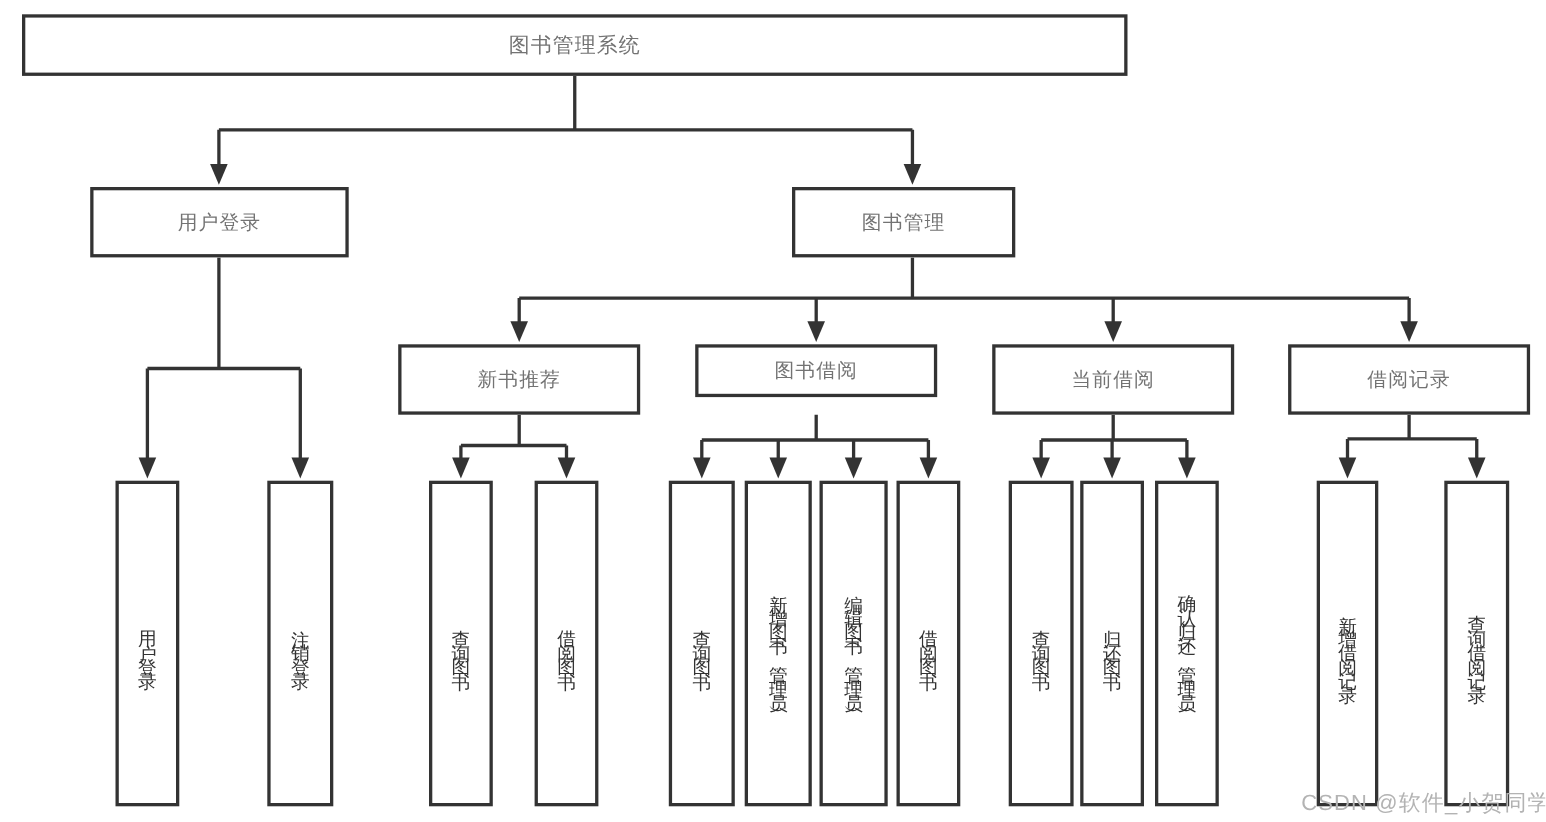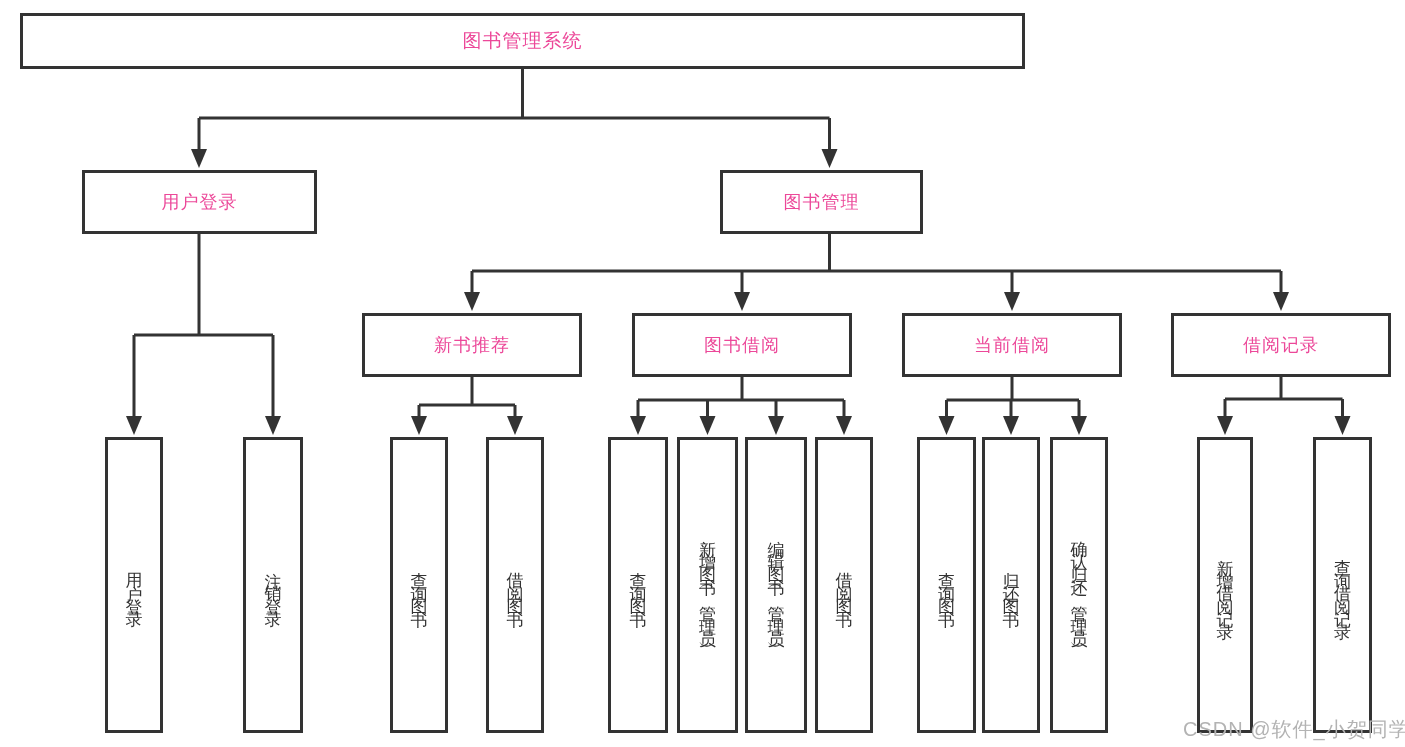--- a/index.html
+++ b/index.html
@@ -16,21 +16,21 @@
   }
   .node {
     position:absolute;
     box-sizing:border-box;
     background:#ffffff;
     border:3px solid #333333;
     display:flex;
     align-items:center;
     justify-content:center;
     font-size:18px;
-    color:#ec4899;
+    color:#737373;
     letter-spacing:1px;
     z-index:2;
   }
   .leaf {
     position:absolute;
     box-sizing:border-box;
     background:#ffffff;
     border:3px solid #333333;
     display:flex;
     align-items:center;
@@ -100,21 +100,21 @@
       <polygon points="1334.5,416 1350.5,416 1342.5,435"></polygon>
     </g>
   </svg>
 
   <div class="node" style="left:20px; top:13px; width:1005px; height:56px; font-size:19px;">图书管理系统</div>
 
   <div class="node" style="left:82px; top:170px; width:235px; height:64px;">用户登录</div>
   <div class="node" style="left:720px; top:170px; width:203px; height:64px;">图书管理</div>
 
   <div class="node" style="left:362px; top:313px; width:220px; height:64px;">新书推荐</div>
-  <div class="node" style="left:632px; top:313px; width:220px; height:64px;">图书借阅</div>
+  <div class="node" style="left:632px; top:313px; width:220px; height:48px;">图书借阅</div>
   <div class="node" style="left:1171px; top:313px; width:220px; height:64px;">借阅记录</div>
   <div class="node" style="left:902px; top:313px; width:220px; height:64px;">当前借阅</div>
 
   <div class="leaf" style="left:105px; top:437px; width:58px; height:296px;">
     <span>用户登录</span>
   </div>
   <div class="leaf" style="left:243px; top:437px; width:60px; height:296px;">
     <span>注销登录</span>
   </div>
 

